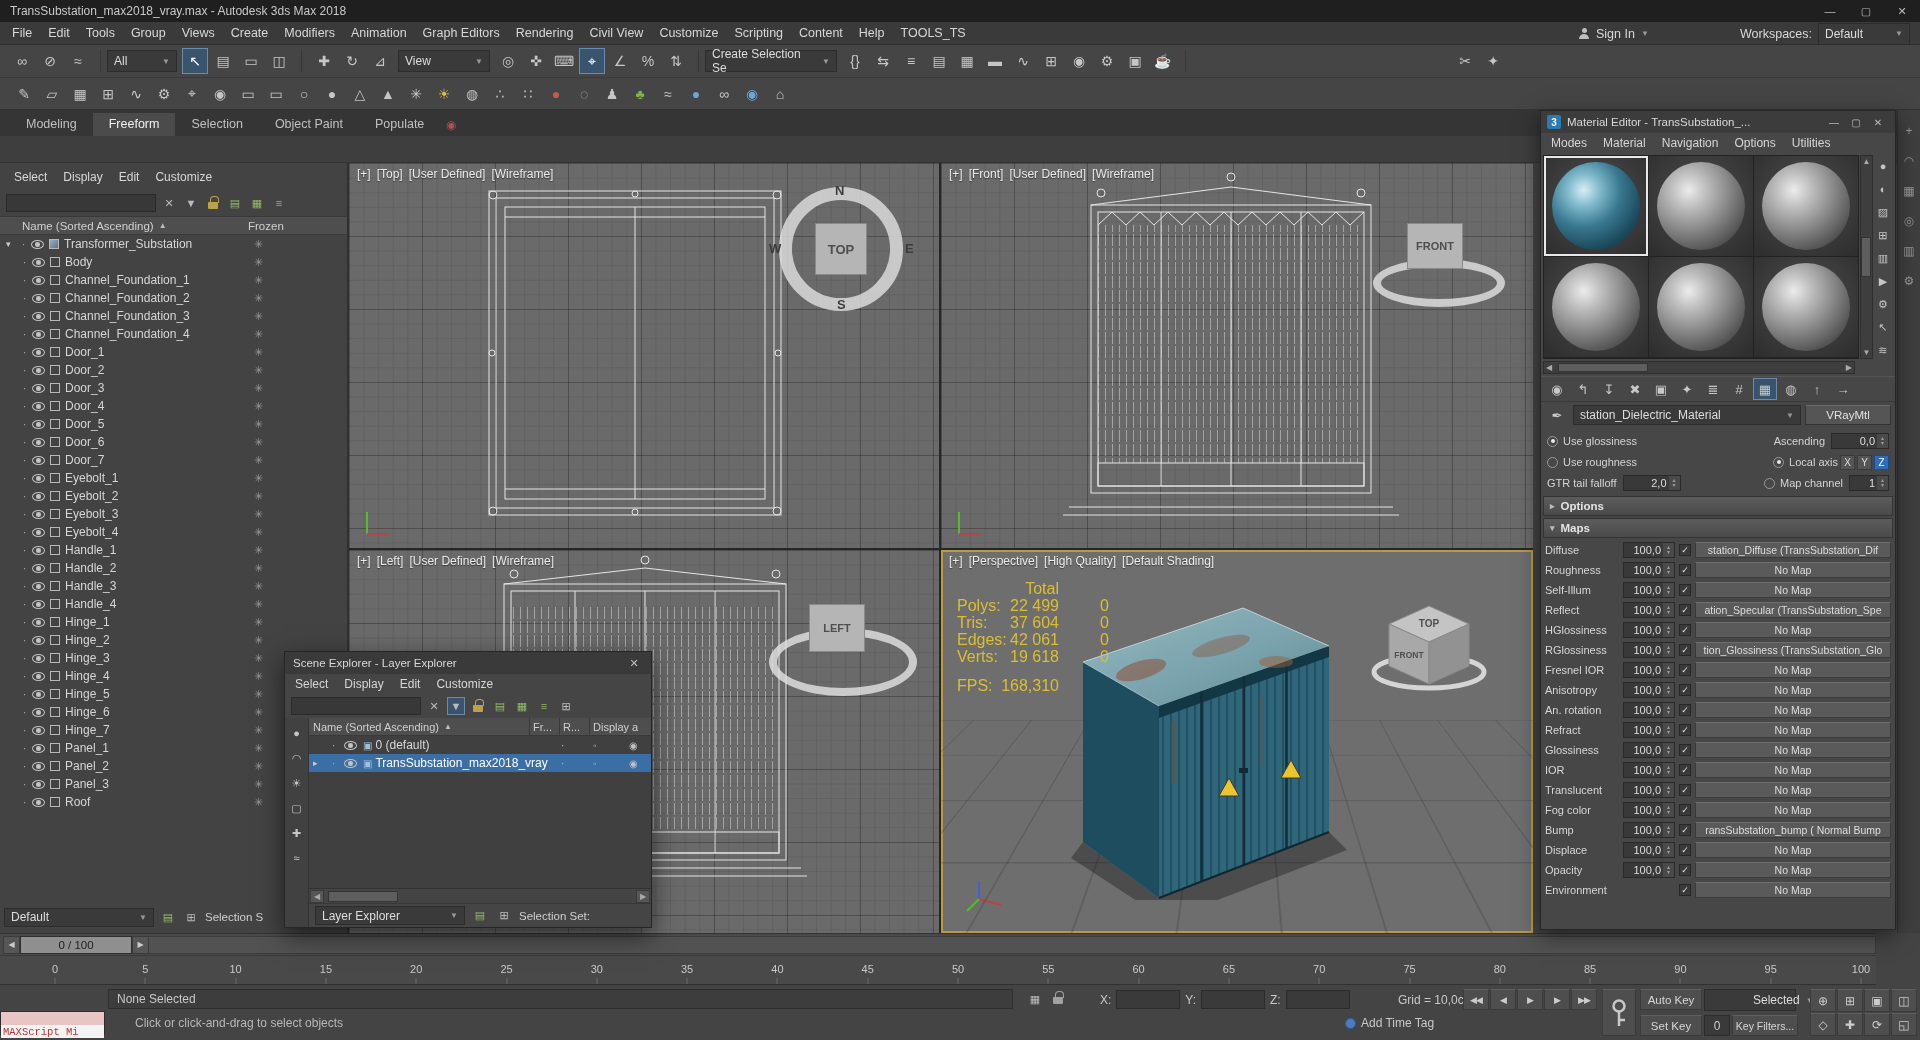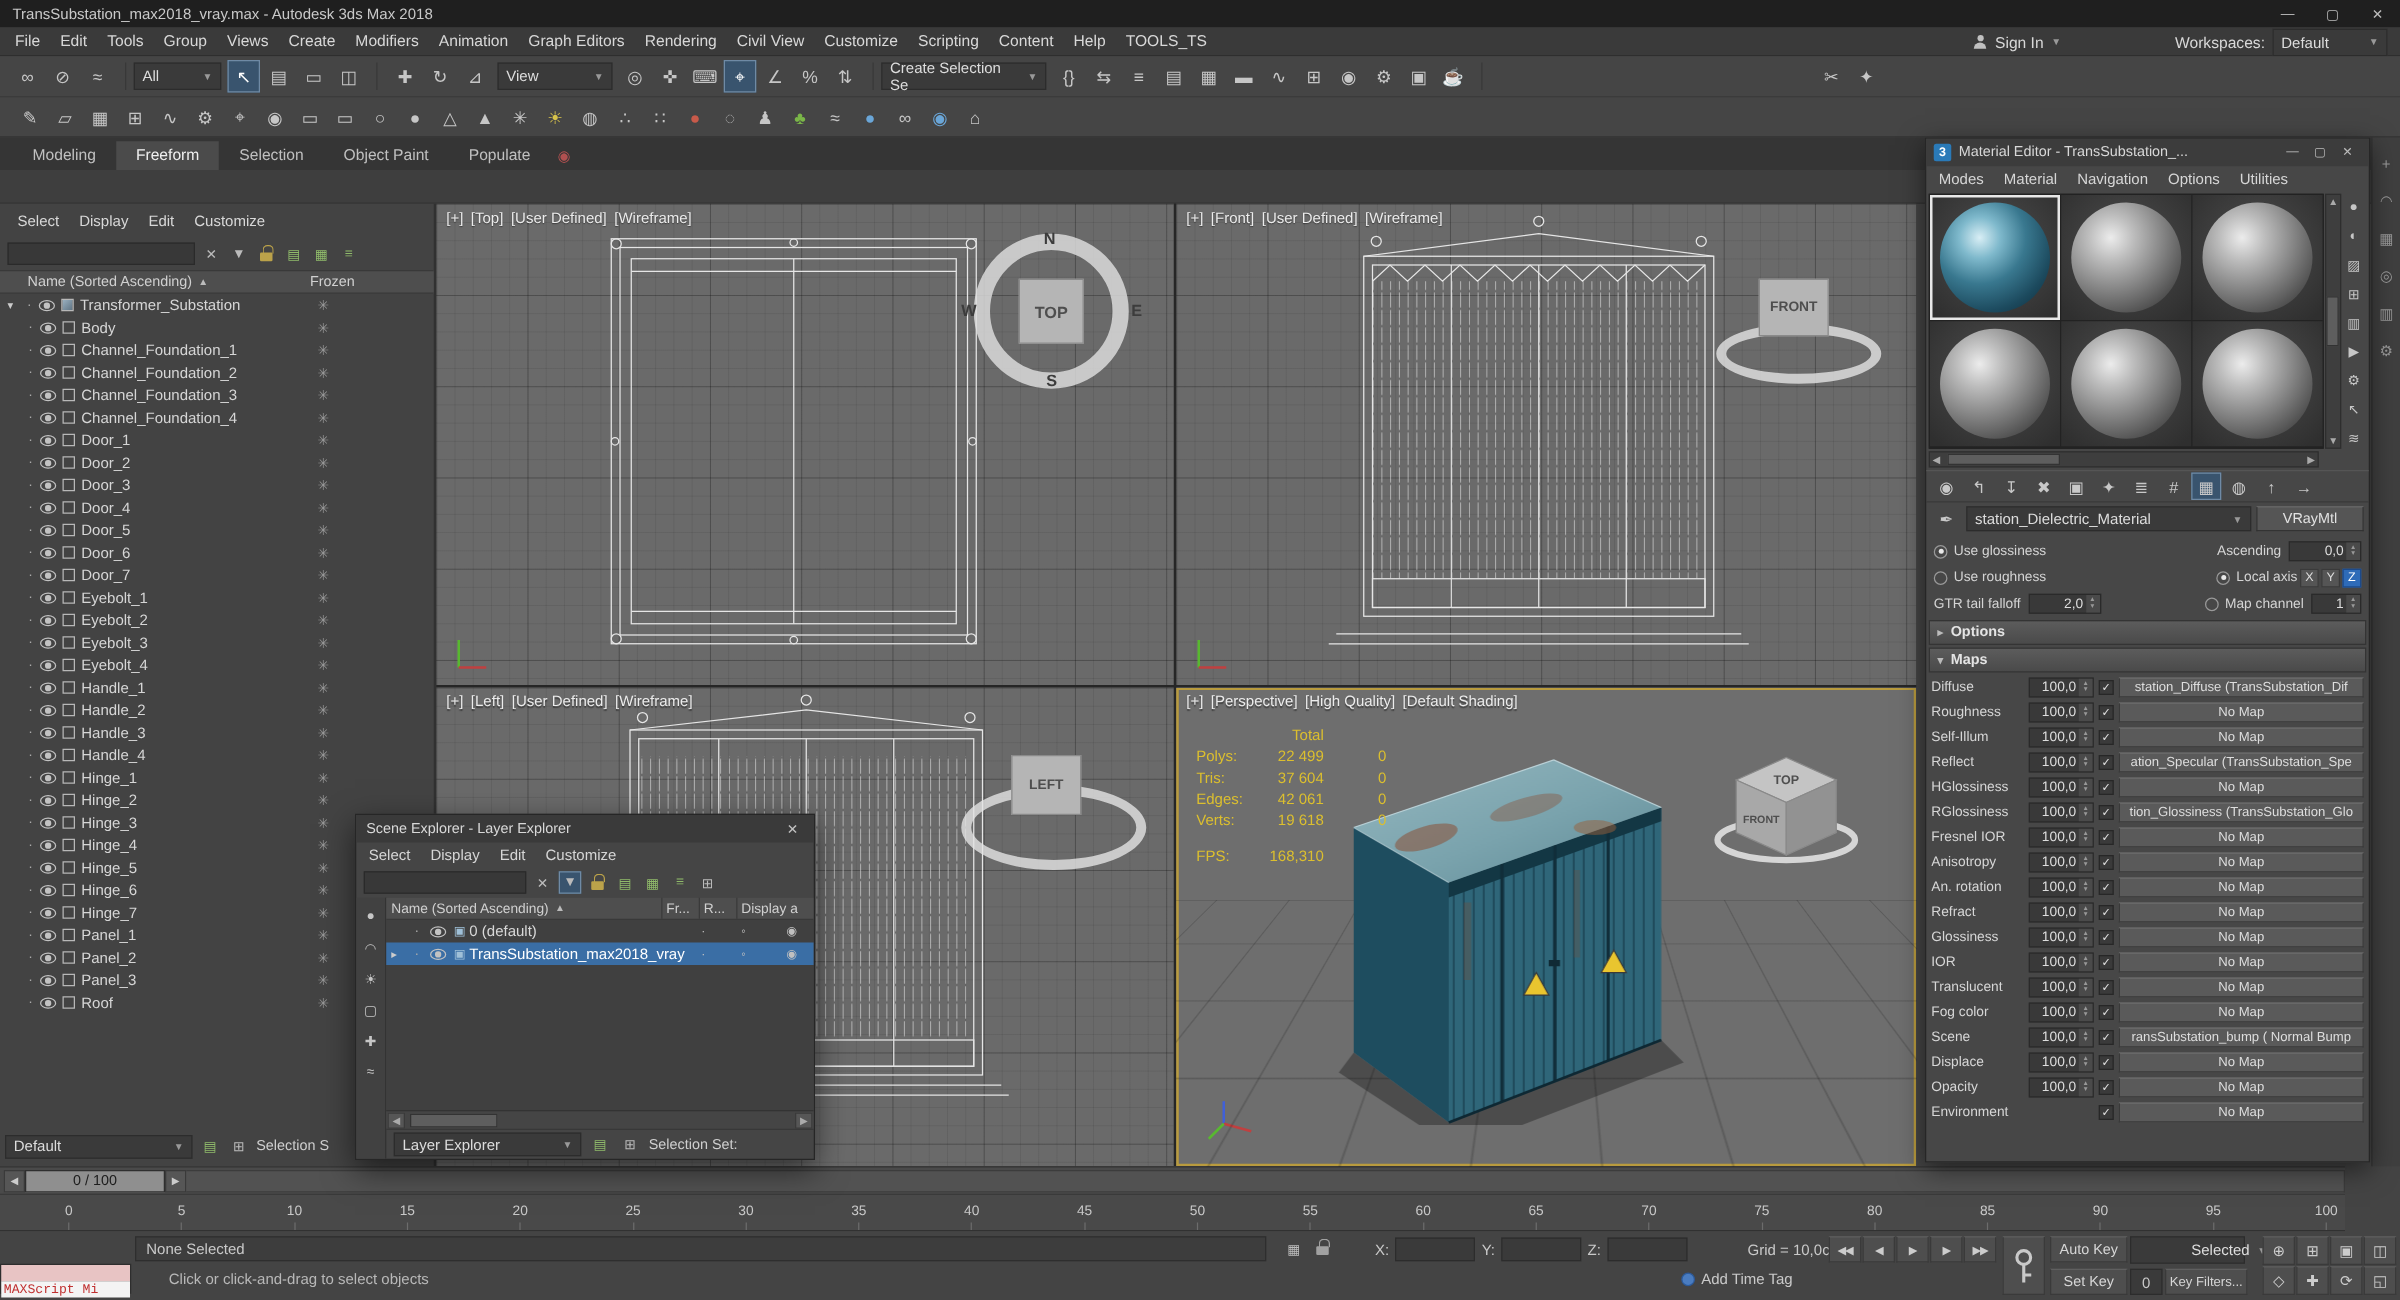--- a/index.html
+++ b/index.html
@@ -68,21 +68,21 @@
 #vp-tl{left:0;top:0;width:590px;height:385px;}
 #vp-tr{left:592px;top:0;width:592px;height:385px;}
 #vp-bl{left:0;top:387px;width:590px;height:383px;}
 #vp-br{left:592px;top:387px;width:592px;height:383px;background:#6e6e6e;box-shadow:inset 0 0 0 2px #b99b3e;}
 .vp-label{position:absolute;left:8px;top:4px;display:flex;gap:6px;font-size:12px;color:#ececec;z-index:6;text-shadow:0 1px 1px rgba(0,0,0,.45);}
 .ringc{position:absolute;border:13px solid rgba(222,222,222,.82);border-radius:50%;}
 .ringe{position:absolute;border:8px solid rgba(228,228,228,.8);border-radius:50%;}
 .cubesq{position:absolute;background:#b5b5b5;color:#4e4e4e;font-weight:bold;display:flex;align-items:center;justify-content:center;border:1px solid #8a8a8a;}
 .compass-letter{position:absolute;color:#3c3c3c;font-size:13px;font-weight:bold;z-index:4;}
 .tripod{position:absolute;left:10px;bottom:8px;z-index:4;}
-#persp-stats{position:absolute;left:16px;top:30px;font-size:12px;color:#dcbf2e;line-height:17px;z-index:5;}
+#persp-stats{position:absolute;left:16px;top:30px;font-size:16px;color:#dcbf2e;line-height:17px;z-index:5;}
 .strow{display:flex;}
 .st-l{width:44px;}.st-v{width:58px;text-align:right;}.st-e{width:50px;text-align:right;}
 #persp-grid{position:absolute;left:-200px;top:170px;width:1000px;height:520px;background-image:linear-gradient(rgba(25,25,25,.22) 1px,transparent 1px),linear-gradient(90deg,rgba(25,25,25,.22) 1px,transparent 1px);background-size:58px 58px;transform:perspective(420px) rotateX(58deg);transform-origin:50% 0;}
 
 #timeslider{left:0;top:933px;width:1876px;height:22px;background:#4a4a4a;border-top:1px solid #333;display:flex;align-items:center;padding-left:3px;position:absolute;}
 .ts-arrow{width:17px;height:18px;background:#565656;border:1px solid #3a3a3a;color:#ccc;font-size:8px;display:flex;align-items:center;justify-content:center;}
 #ts-handle{width:112px;height:18px;background:#8f8f8f;border:1px solid #2f2f2f;color:#1d1d1d;font-size:11.5px;display:flex;align-items:center;justify-content:center;}
 .ts-track{flex:1;height:18px;background:#525252;border:1px solid #3c3c3c;border-left:none;}
 #ruler{left:0;top:955px;width:1876px;height:30px;background:#494949;border-top:1px solid #3a3a3a;border-bottom:1px solid #313131;font-size:11px;color:#c9c9c9;position:absolute;}
 .tick{position:absolute;top:7px;transform:translateX(-50%);}
@@ -1230,21 +1230,21 @@
           <span class="sv">100,0</span>
           <span class="sarr">
             <span>▴</span>
             <span>▾</span>
           </span>
         </div>
         <span class="chk">✓</span>
         <div class="map-btn">No Map</div>
       </div>
       <div class="map-row">
-        <span class="map-label">Scene</span>
+        <span class="map-label">Bump</span>
         <div class="spin map-spin">
           <span class="sv">100,0</span>
           <span class="sarr">
             <span>▴</span>
             <span>▾</span>
           </span>
         </div>
         <span class="chk">✓</span>
         <div class="map-btn">ransSubstation_bump ( Normal Bump</div>
       </div>

